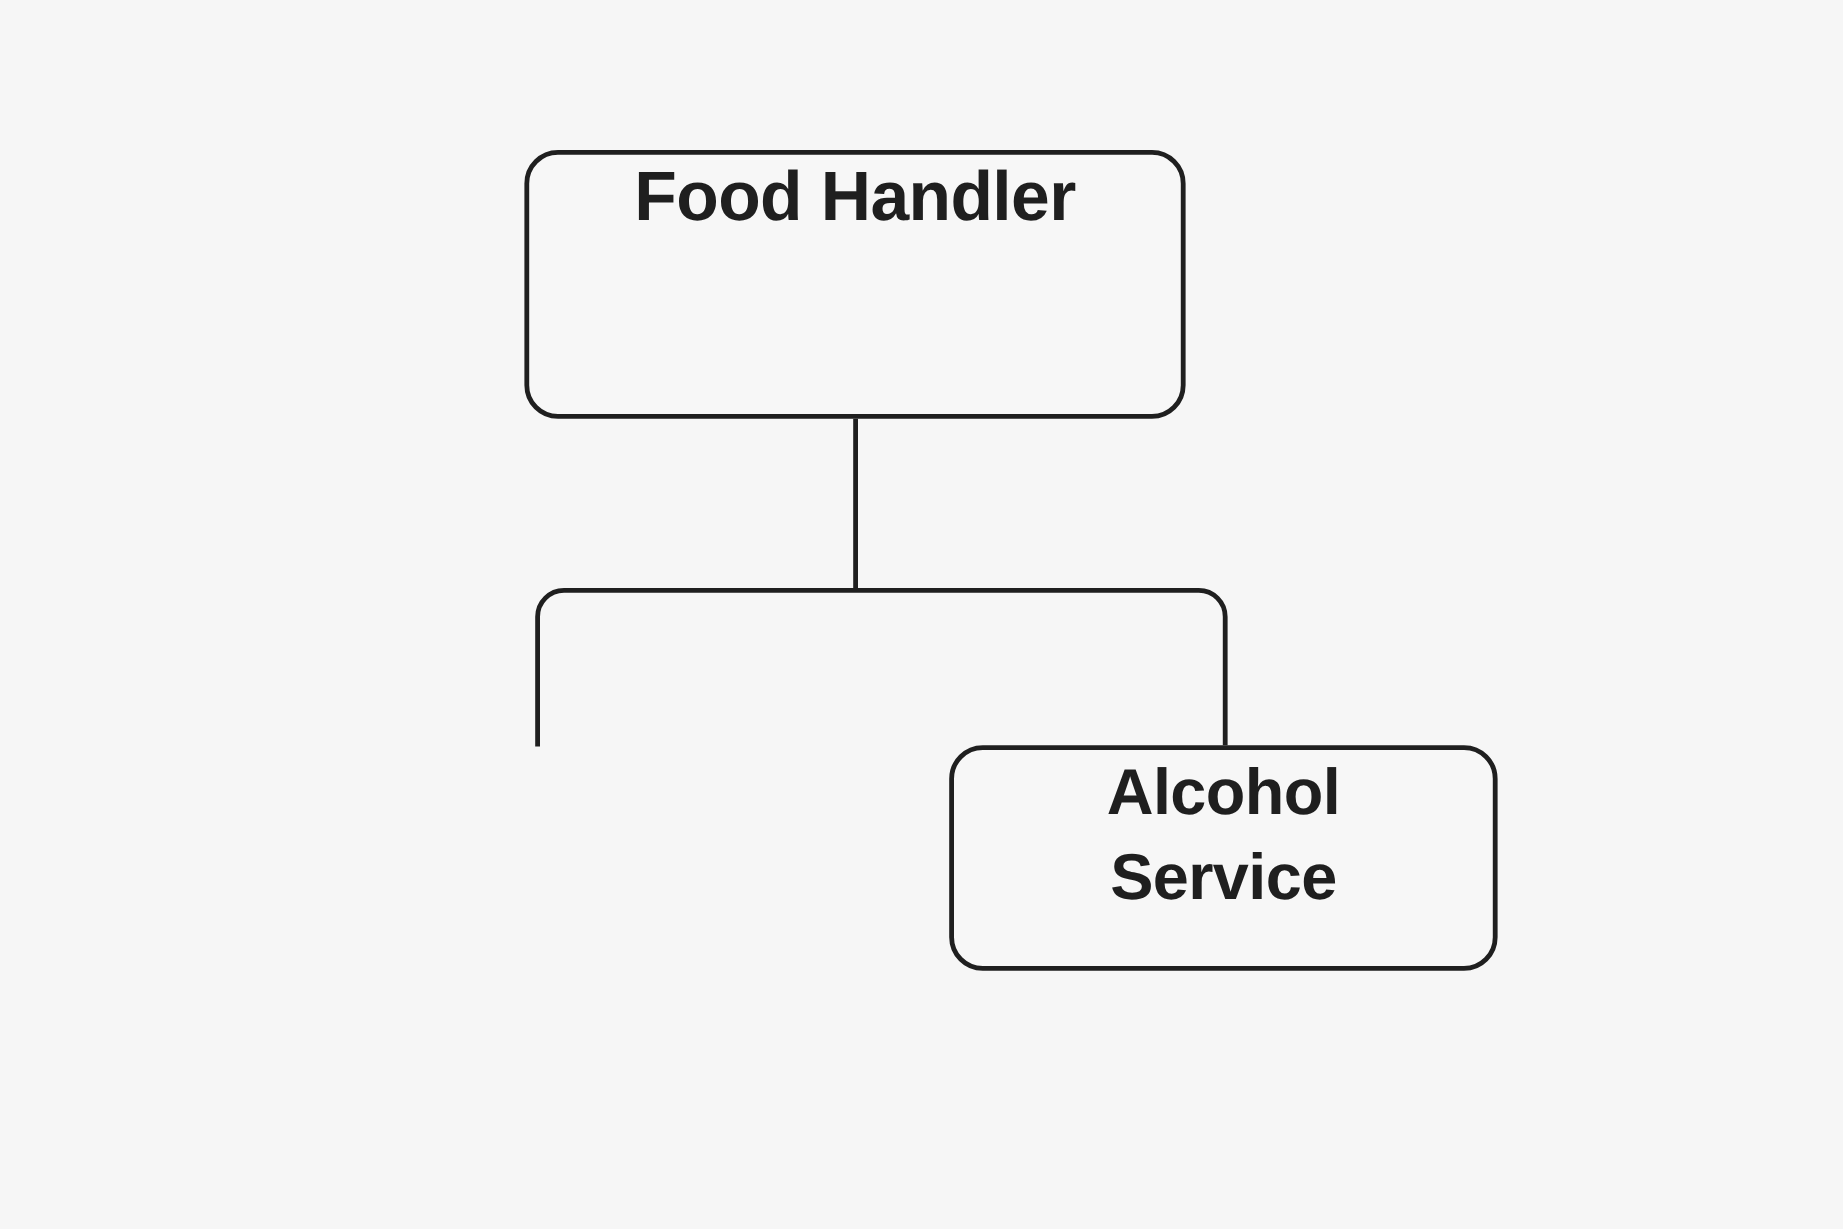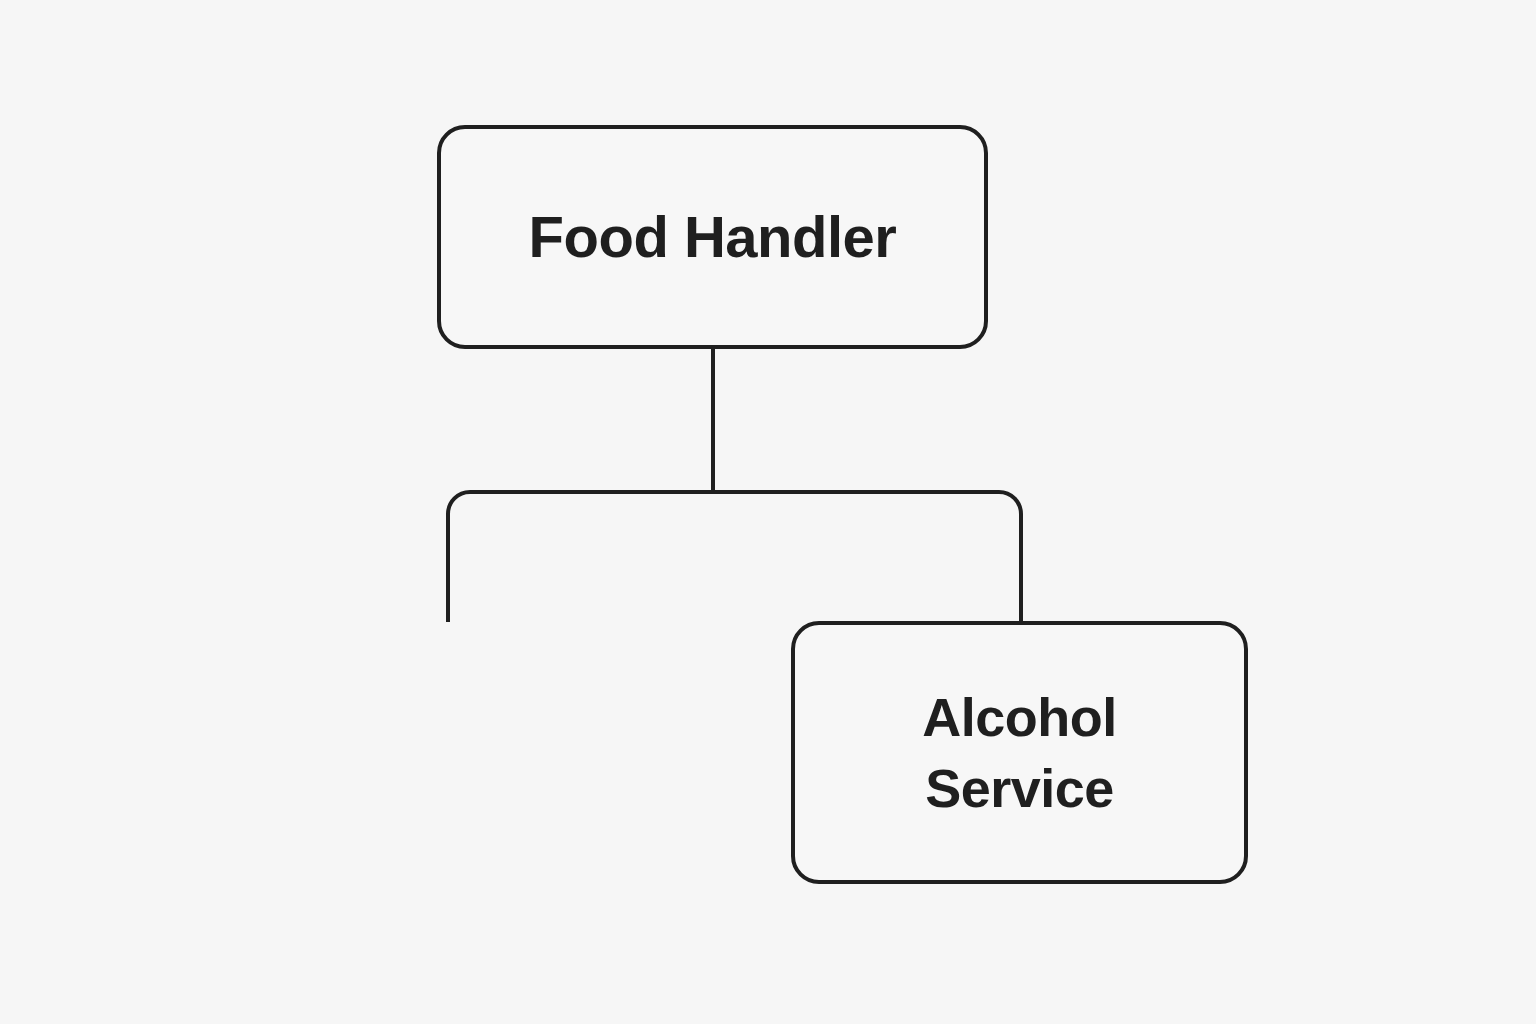--- a/index.html
+++ b/index.html
@@ -27,21 +27,20 @@
     width: 1536px;
     height: 1024px;
     pointer-events: none;
   }
   .node {
     position: absolute;
     box-sizing: border-box;
     background: #f7f7f7;
     border: 4px solid #1f1f1f;
     display: flex;
-    align-items: center;
     justify-content: center;
     text-align: center;
   }
   .node-label {
     color: #1f1f1f;
     font-weight: bold;
     letter-spacing: -0.5px;
     white-space: pre-line;
   }
   #node-root {
@@ -59,21 +58,21 @@
     left: 201px;
     top: 622px;
     width: 489px;
     height: 263px;
     border-radius: 28px;
   }
   #node-alcohol-service {
     left: 791px;
     top: 621px;
     width: 457px;
-    height: 263px;
+    height: 188px;
     border-radius: 28px;
   }
   #node-food-manager .node-label,
   #node-alcohol-service .node-label {
     font-size: 54px;
     line-height: 71px;
   }
 </style>
 </head>
 <body>

